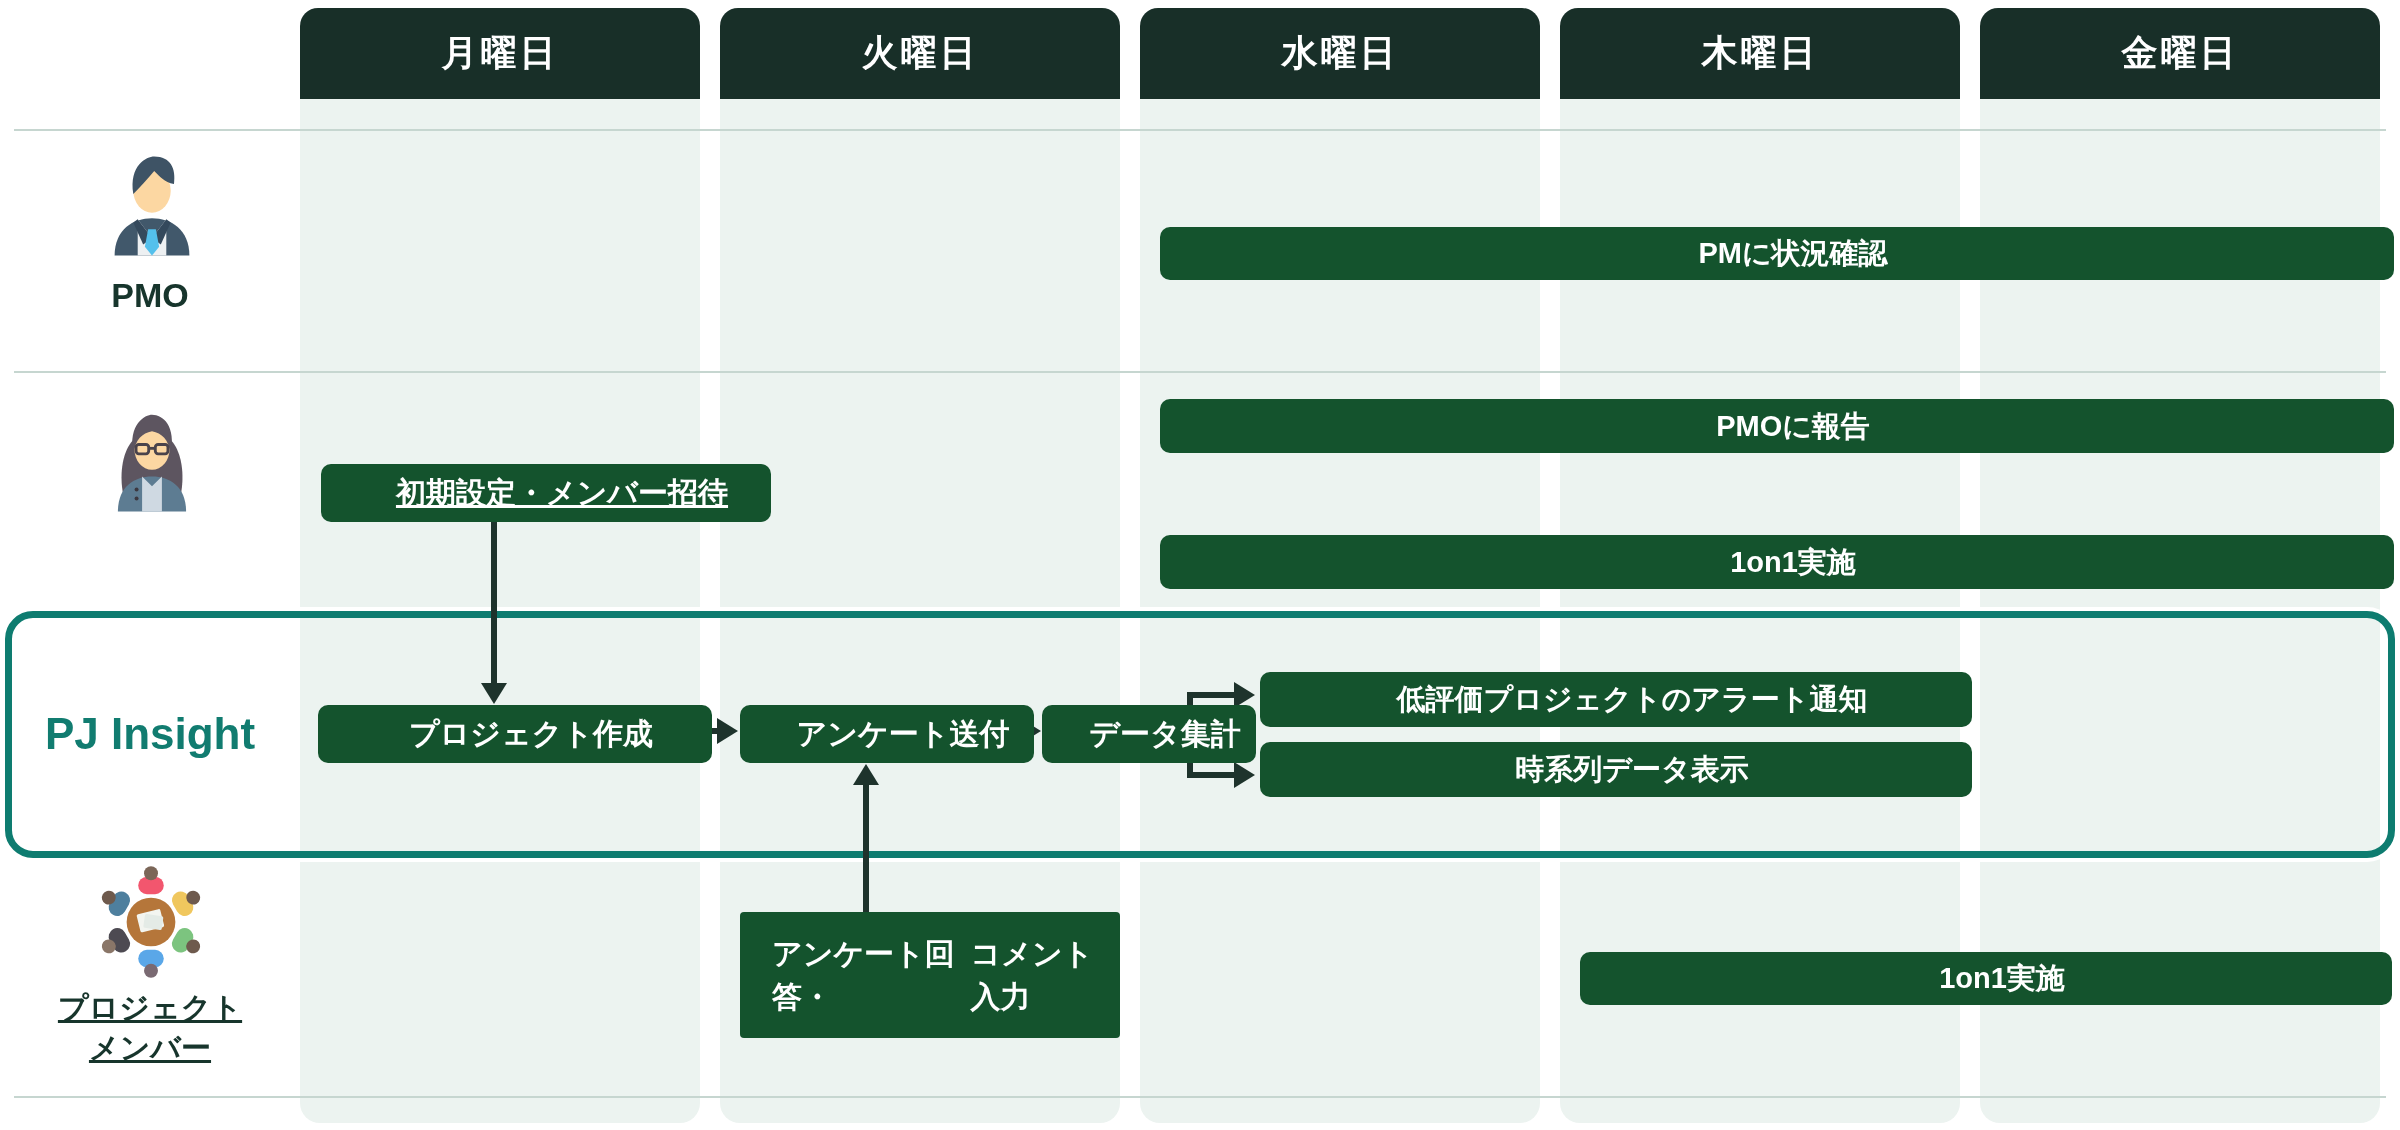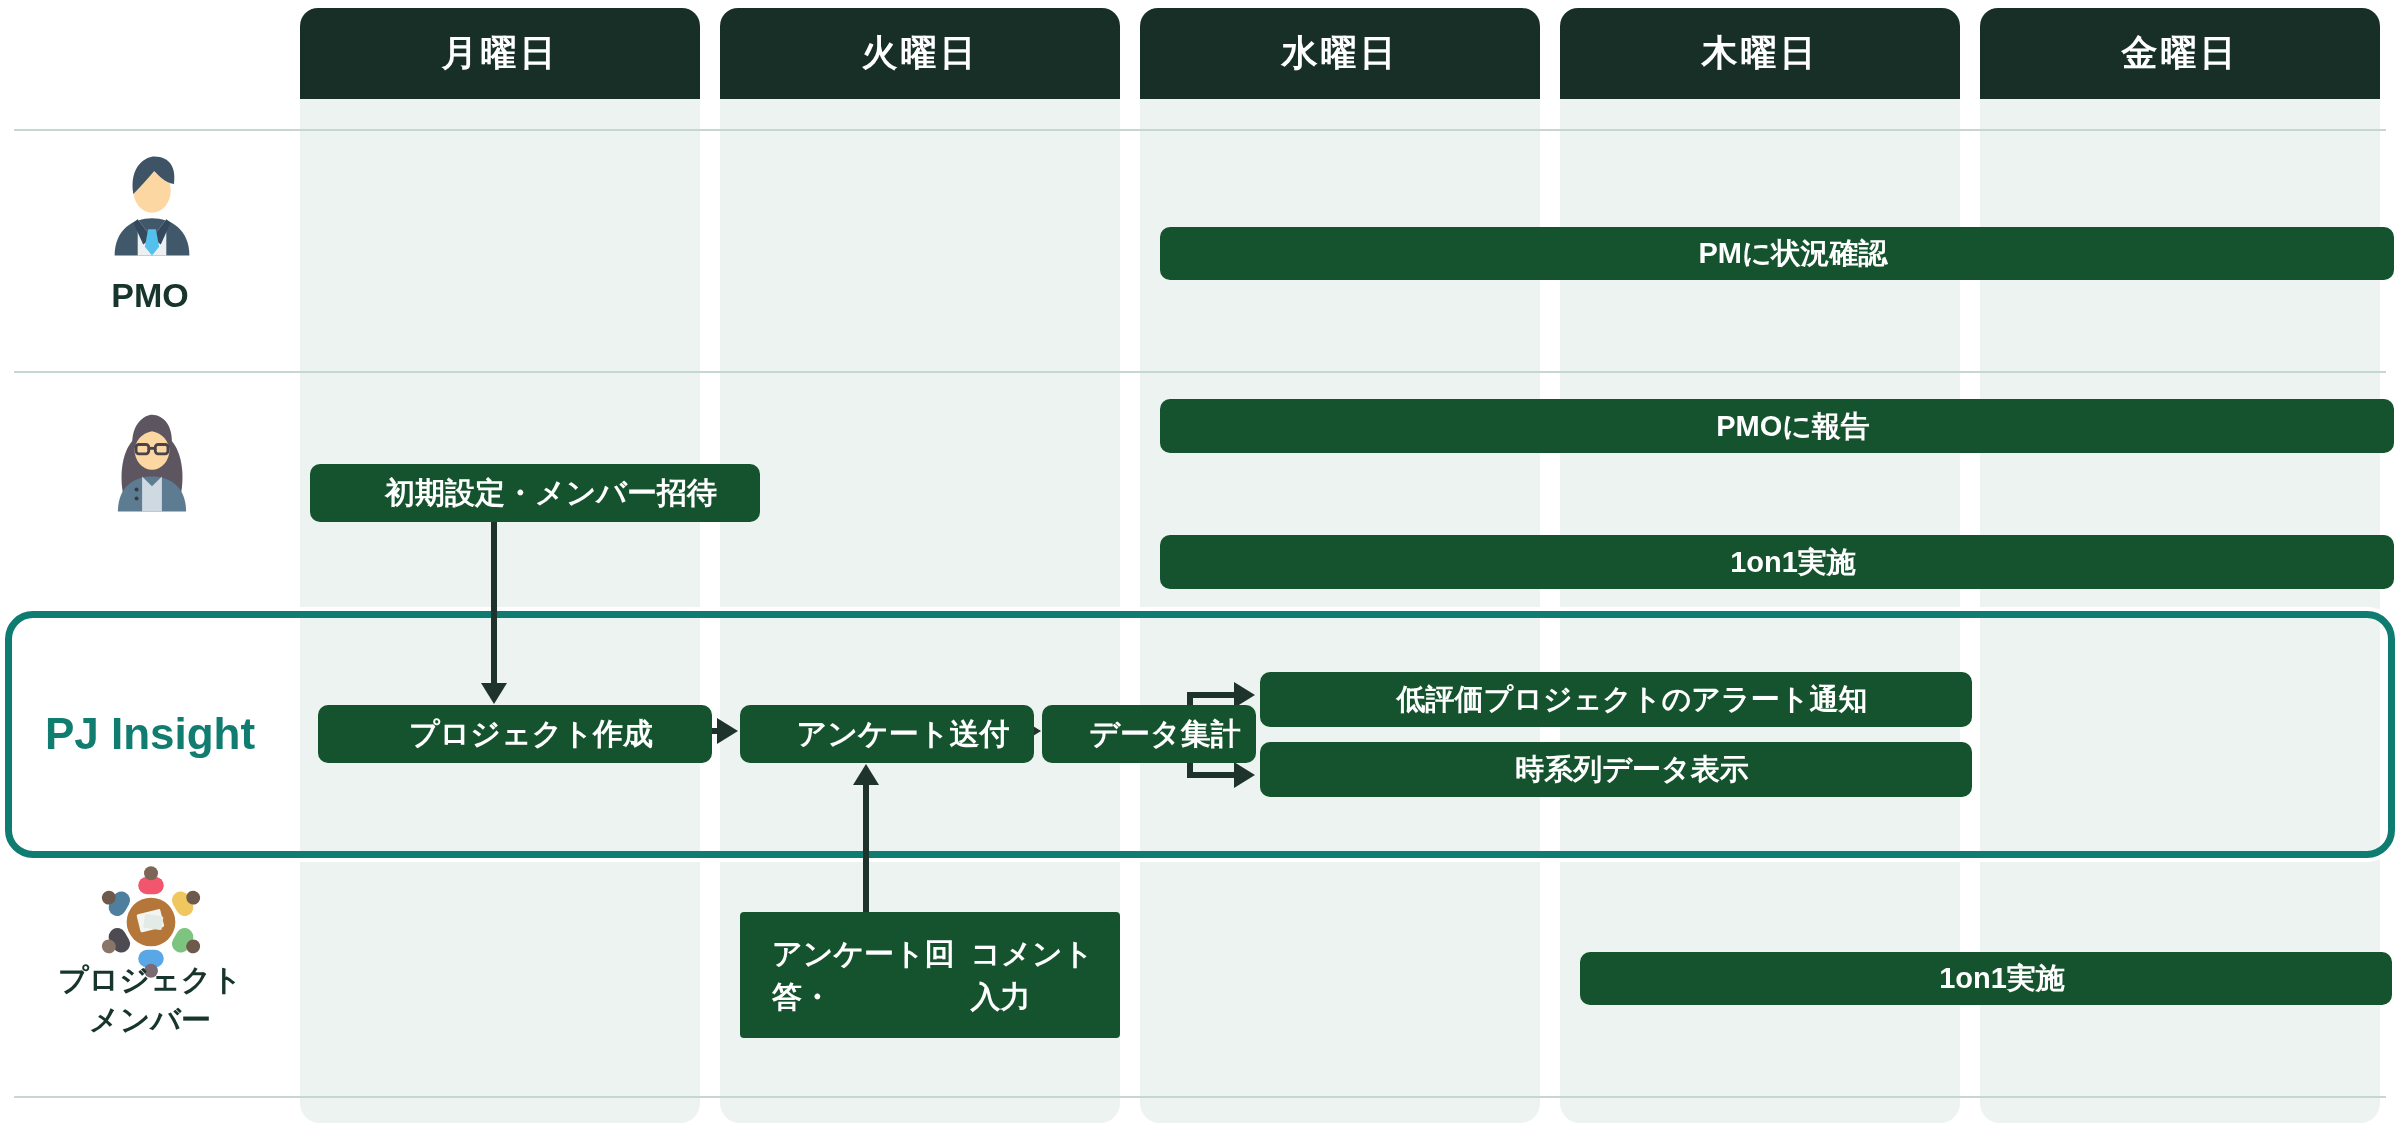--- a/index.html
+++ b/index.html
@@ -43,21 +43,21 @@
          border-bottom:21px solid #1e332c;}
   .ah-right{border-top:13px solid transparent;border-bottom:13px solid transparent;
             border-left:21px solid #1e332c;}
 
   
   .lane-label{position:absolute;left:0;width:300px;text-align:center;
               color:#17352c;font-weight:800;z-index:4;}
   .lane-label.pmo{top:276px;font-size:34px;}
   .lane-label.pm{top:530px;font-size:34px;}
   .lane-label.pj{top:709px;font-size:44px;color:#117c70;font-weight:800;}
-  .lane-label.members{top:960px;font-size:30px;line-height:40px;}
+  .lane-label.members{top:988px;font-size:30px;line-height:40px;text-decoration:underline;}
   .avatar{position:absolute;z-index:4;}
   .avatar.pmo{left:97px;top:150px;width:110px;height:110px;}
   .avatar.pm{left:97px;top:406px;width:110px;height:110px;}
   .avatar.members{left:93px;top:864px;width:116px;height:116px;}
 </style>
 </head>
 <body>
 
 <div class="stage">
 
@@ -169,21 +169,21 @@
   <div class="ah ah-right" style="left:1234px;top:762px;"></div>
 
   <div class="line" style="left:863px;top:784px;width:6px;height:128px;"></div>
   <div class="ah ah-up" style="left:853px;top:764px;"></div>
 
   <div class="btn" style="left:1160px;top:227px;width:1202px;height:53px;font-size:29px;">PMに状況確認</div>
 
   <div class="btn" style="left:1160px;top:399px;width:1202px;height:54px;font-size:29px;">PMOに報告</div>
   <div class="btn" style="left:1160px;top:535px;width:1202px;height:54px;font-size:29px;">1on1実施</div>
 
-  <div class="btn" style="left:310px;top:464px;width:418px;height:58px;">初期設定・メンバー招待</div>
+  <div class="btn" style="left:321px;top:464px;width:418px;height:58px;text-decoration:underline;">初期設定・メンバー招待</div>
 
   <div class="btn" style="left:318px;top:705px;width:362px;height:58px;">プロジェクト作成</div>
   <div class="btn" style="left:740px;top:705px;width:262px;height:58px;">アンケート送付</div>
   <div class="btn" style="left:1042px;top:705px;width:182px;height:58px;">データ集計</div>
   <div class="btn" style="left:1260px;top:672px;width:680px;height:55px;font-size:29px;">低評価プロジェクトのアラート通知</div>
   <div class="btn" style="left:1260px;top:742px;width:680px;height:55px;font-size:29px;">時系列データ表示</div>
 
   <div class="btn" style="left:740px;top:912px;width:348px;height:126px;border-radius:4px;flex-direction:row;">
     <div>アンケート回答・</div>
     <div>コメント入力</div>

